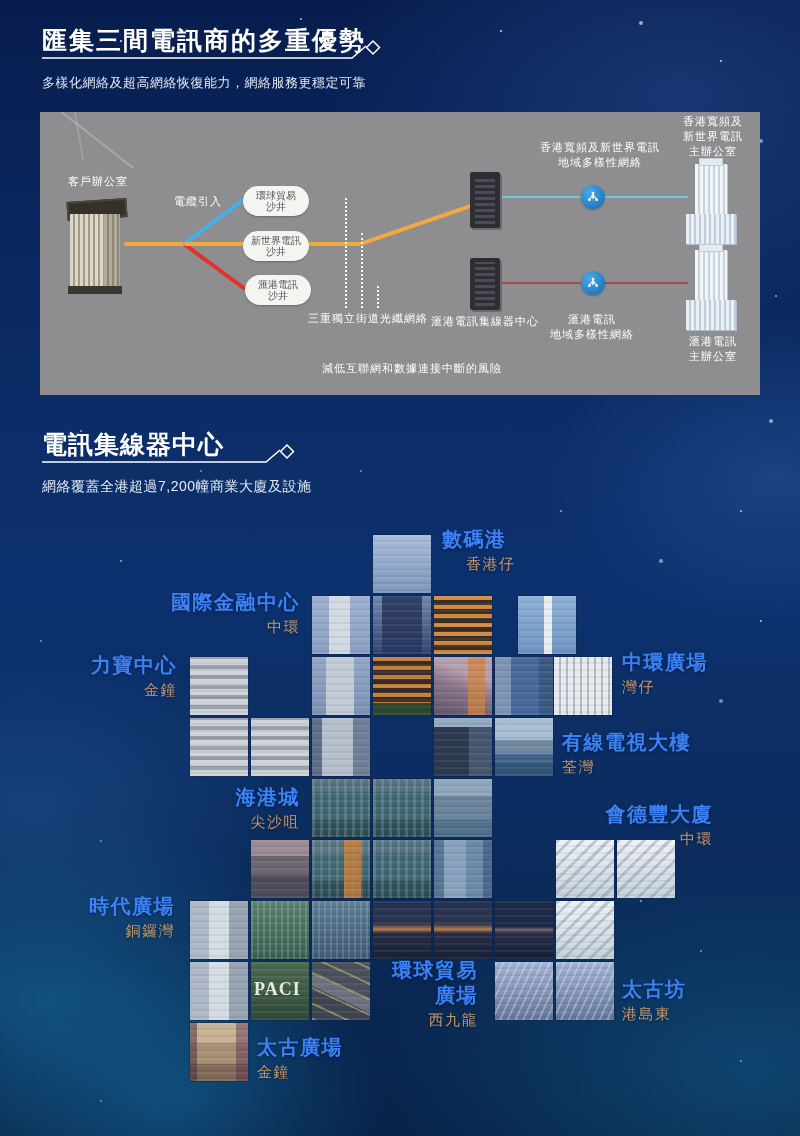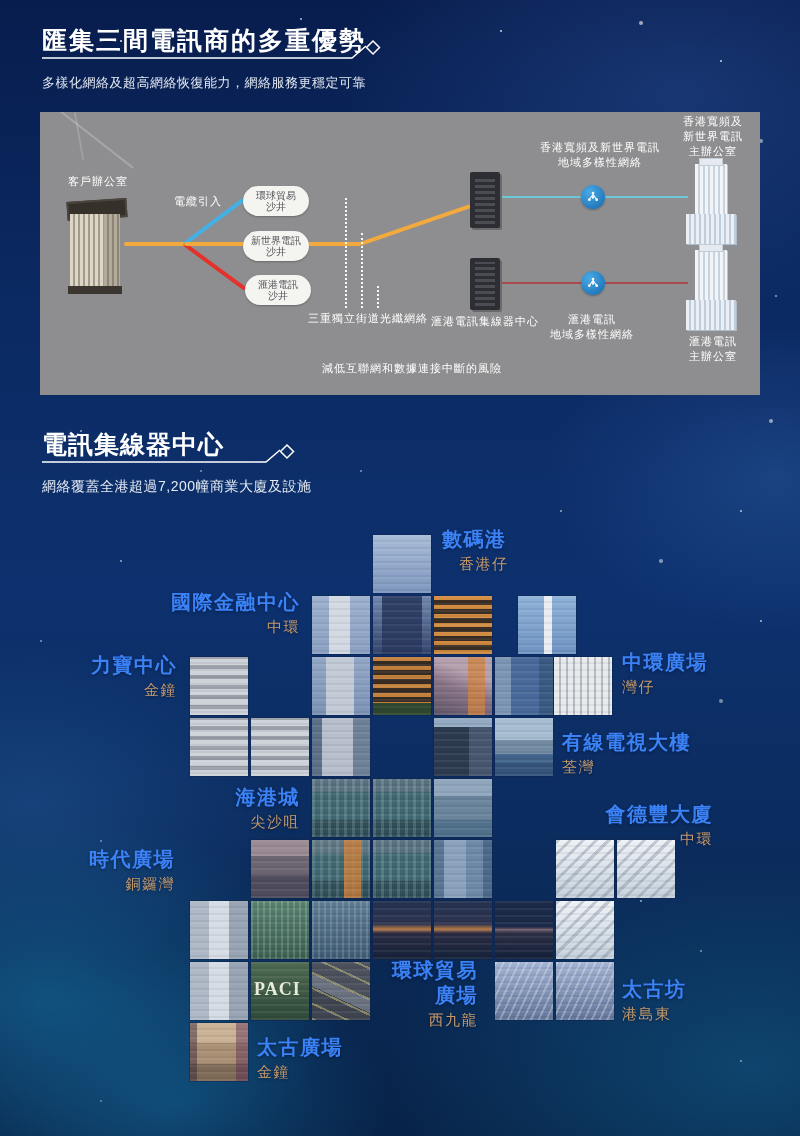--- a/index.html
+++ b/index.html
@@ -95,21 +95,21 @@
   .t-night2{background:linear-gradient(180deg,#1b2a48 0 44%,#6e5a68 49%,#2c3046 56%,#13203a 100%);}
   .t-road{background:repeating-linear-gradient(25deg,rgba(235,220,130,.4) 0 2px,rgba(0,0,0,0) 2px 14px),linear-gradient(25deg,#3e4550 0 40%,#6a7280 40% 55%,#4a515c 55%);}
   .t-pacsign{background:linear-gradient(180deg,#4e6a52,#2f4a3a);}
   .t-pacsign span{position:absolute;left:3px;top:17px;color:#e9edda;font-size:18px;font-weight:bold;letter-spacing:1px;font-family:"Liberation Serif","DejaVu Serif",serif;}
   .t-ppentrance{background:linear-gradient(90deg,rgba(60,40,60,.5) 0 12%,rgba(0,0,0,0) 12% 80%,rgba(90,40,80,.45) 80%),linear-gradient(180deg,#c9b295 0 35%,#a98f74 35% 70%,#7e6a56 70%);}
   .t-taikoo{background:repeating-linear-gradient(115deg,rgba(255,255,255,.28) 0 2px,rgba(0,0,0,0) 2px 7px),linear-gradient(180deg,#a2b2d2,#61759a);}
   .bl{position:absolute;text-shadow:0 1px 3px rgba(0,10,40,.5);}
   .bl.right{text-align:right;}
   .bl .bname{color:#3b82f6;font-size:20px;font-weight:bold;letter-spacing:1.5px;line-height:1.25;}
   .bl .bdist{color:#c49a6b;font-size:15px;letter-spacing:1.5px;margin-top:3px;}
-  .bl .indent{margin-left:17px;}
+  .bl .indent{margin-left:24px;}
 </style>
 </head>
 <body>
 
 <div class="stars"></div>
 
 <div class="sec-title" style="top:24px;">匯集三間電訊商的多重優勢</div>
 <svg class="rule" style="top:38px;" width="345" height="24">
   <path d="M0 20 H310 L324 8" stroke="#ffffff" stroke-width="1.5" fill="none"></path>
   <path d="M331 3 l6.5 6.5 -6.5 6.5 -6.5 -6.5 z" stroke="#ffffff" stroke-width="1.5" fill="none"></path>
@@ -288,21 +288,21 @@
   <div class="bdist">荃灣</div>
 </div>
 <div class="bl right" style="right:500px;top:785px;">
   <div class="bname">海港城</div>
   <div class="bdist">尖沙咀</div>
 </div>
 <div class="bl right" style="right:87px;top:802px;">
   <div class="bname">會德豐大廈</div>
   <div class="bdist">中環</div>
 </div>
-<div class="bl right" style="right:625px;top:847px;">
+<div class="bl right" style="right:625px;top:894px;">
   <div class="bname">時代廣場</div>
   <div class="bdist">銅鑼灣</div>
 </div>
 <div class="bl right" style="right:322px;top:958px;">
   <div class="bname">環球貿易</div>
   <div class="bname">廣場</div>
   <div class="bdist">西九龍</div>
 </div>
 <div class="bl" style="left:622px;top:977px;">
   <div class="bname">太古坊</div>

